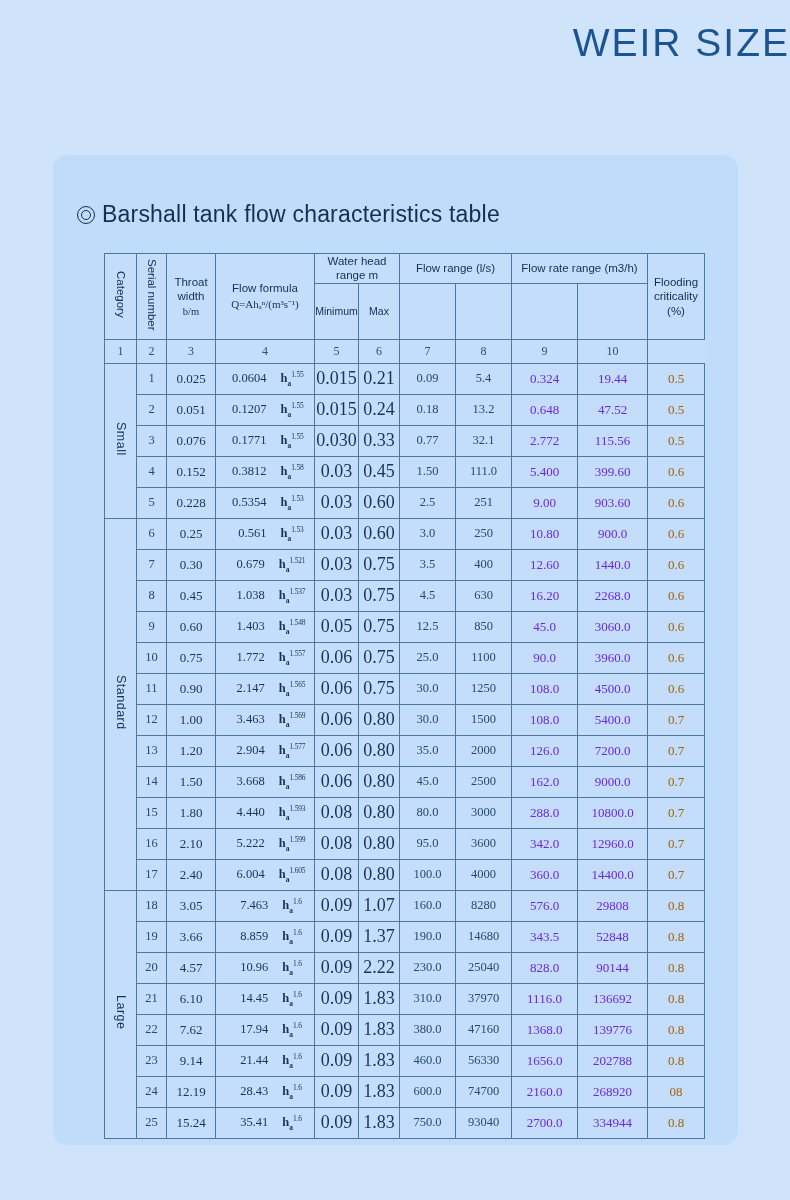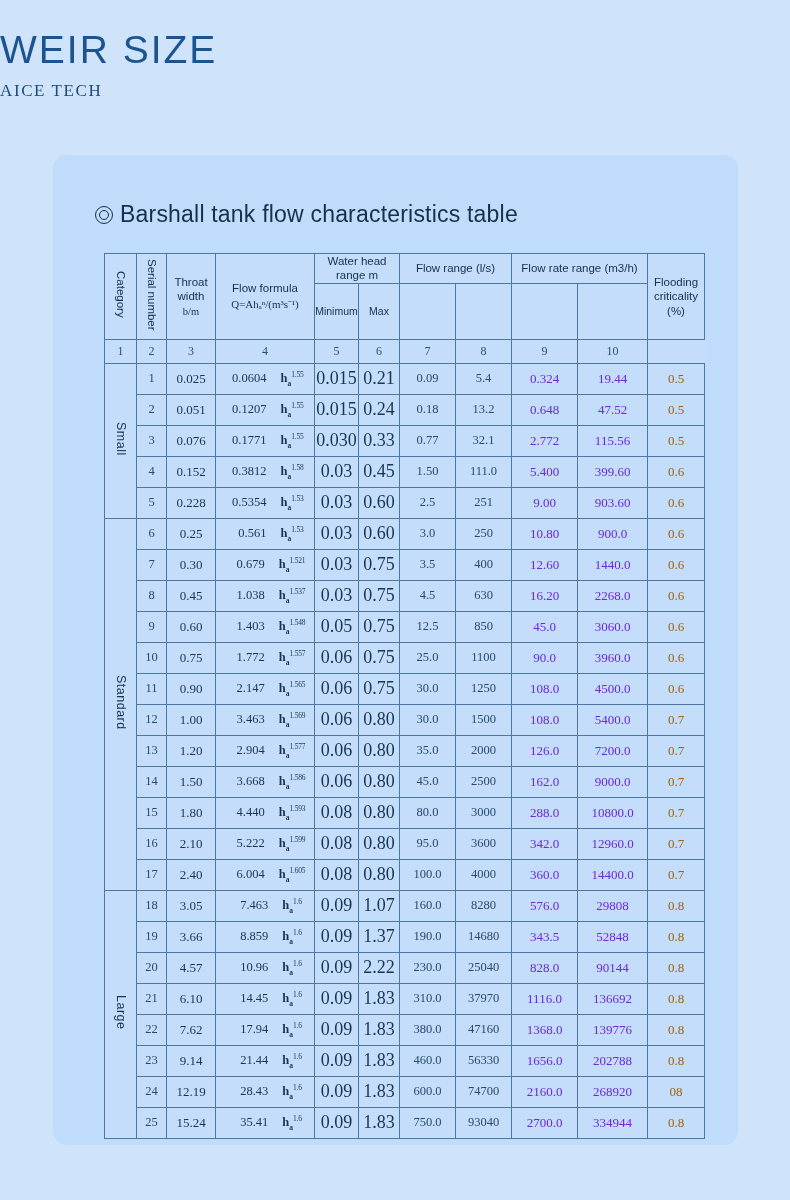--- a/index.html
+++ b/index.html
@@ -11,22 +11,22 @@
   body {
     background: #cfe4fb;
     font-family: "Liberation Sans", sans-serif;
     color: #12365e;
     position: relative;
   }
 
   
   .page-head {
     width: 100%;
-    padding-top: 30px;
-    text-align: left;
+    padding-top: 23px;
+    text-align: right;
   }
   .main-title {
     font-family: "Liberation Sans", sans-serif;
     font-size: 39px;
     font-weight: 400;
     letter-spacing: 2px;
     color: #1b5490;
     line-height: 1.05;
     margin: 0;
   }
@@ -44,21 +44,21 @@
     left: 53px;
     top: 155px;
     width: 685px;
     height: 990px;
     background: #bfdcfa;
     border-radius: 14px;
   }
 
   .card-title {
     margin: 0;
-    padding: 46px 0 0 42px;
+    padding: 46px 0 0 24px;
     font-size: 23px;
     font-weight: 400;
     color: #14304d;
     letter-spacing: 0.2px;
     display: flex;
     align-items: center;
     gap: 7px;
   }
   .ring-icon {
     display: inline-block;
@@ -163,21 +163,20 @@
     font-size: 12.5px;
     letter-spacing: 0.5px;
     color: #17354f;
   }
 </style>
 </head>
 <body>
 
 <div class="page-head">
   <h1 class="main-title">WEIR SIZE</h1>
-  <div class="sub-title">AICE TECH</div>
 </div>
 
 <div class="card">
 
   <h2 class="card-title">
     <span class="ring-icon"></span>
     <span>Barshall tank flow characteristics table</span>
   </h2>
 
   <div class="table-wrap">

